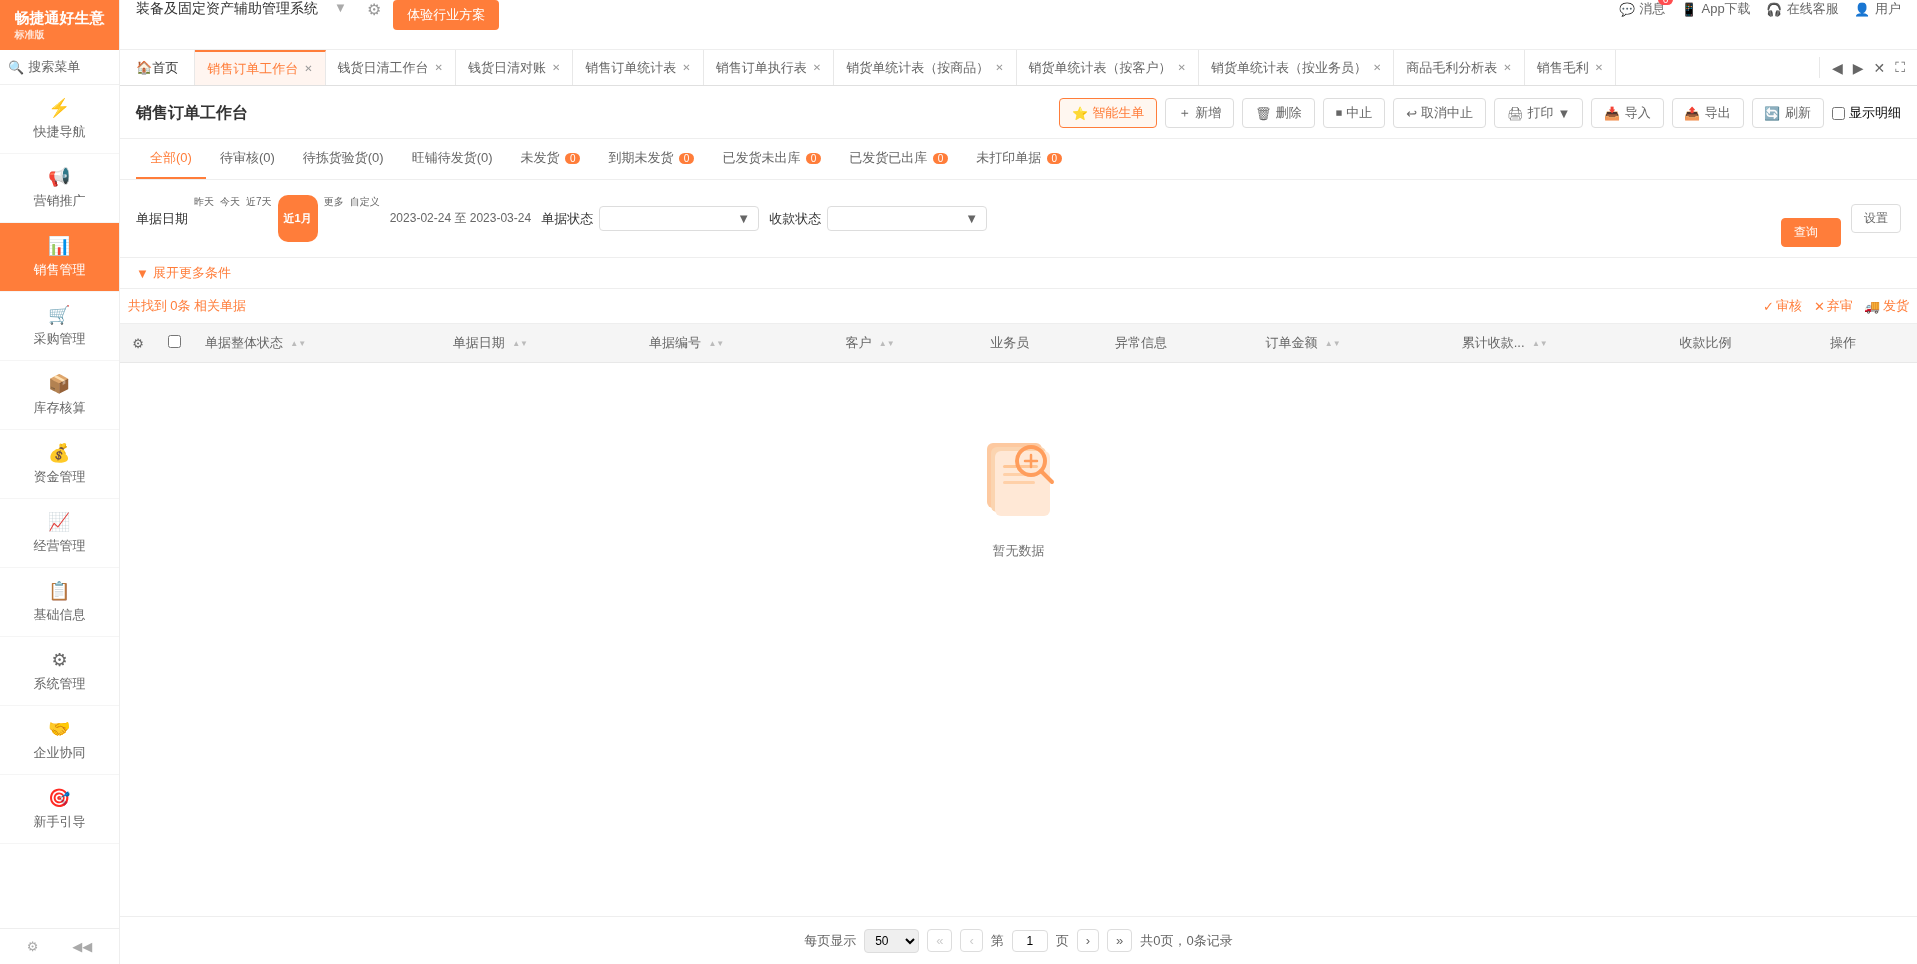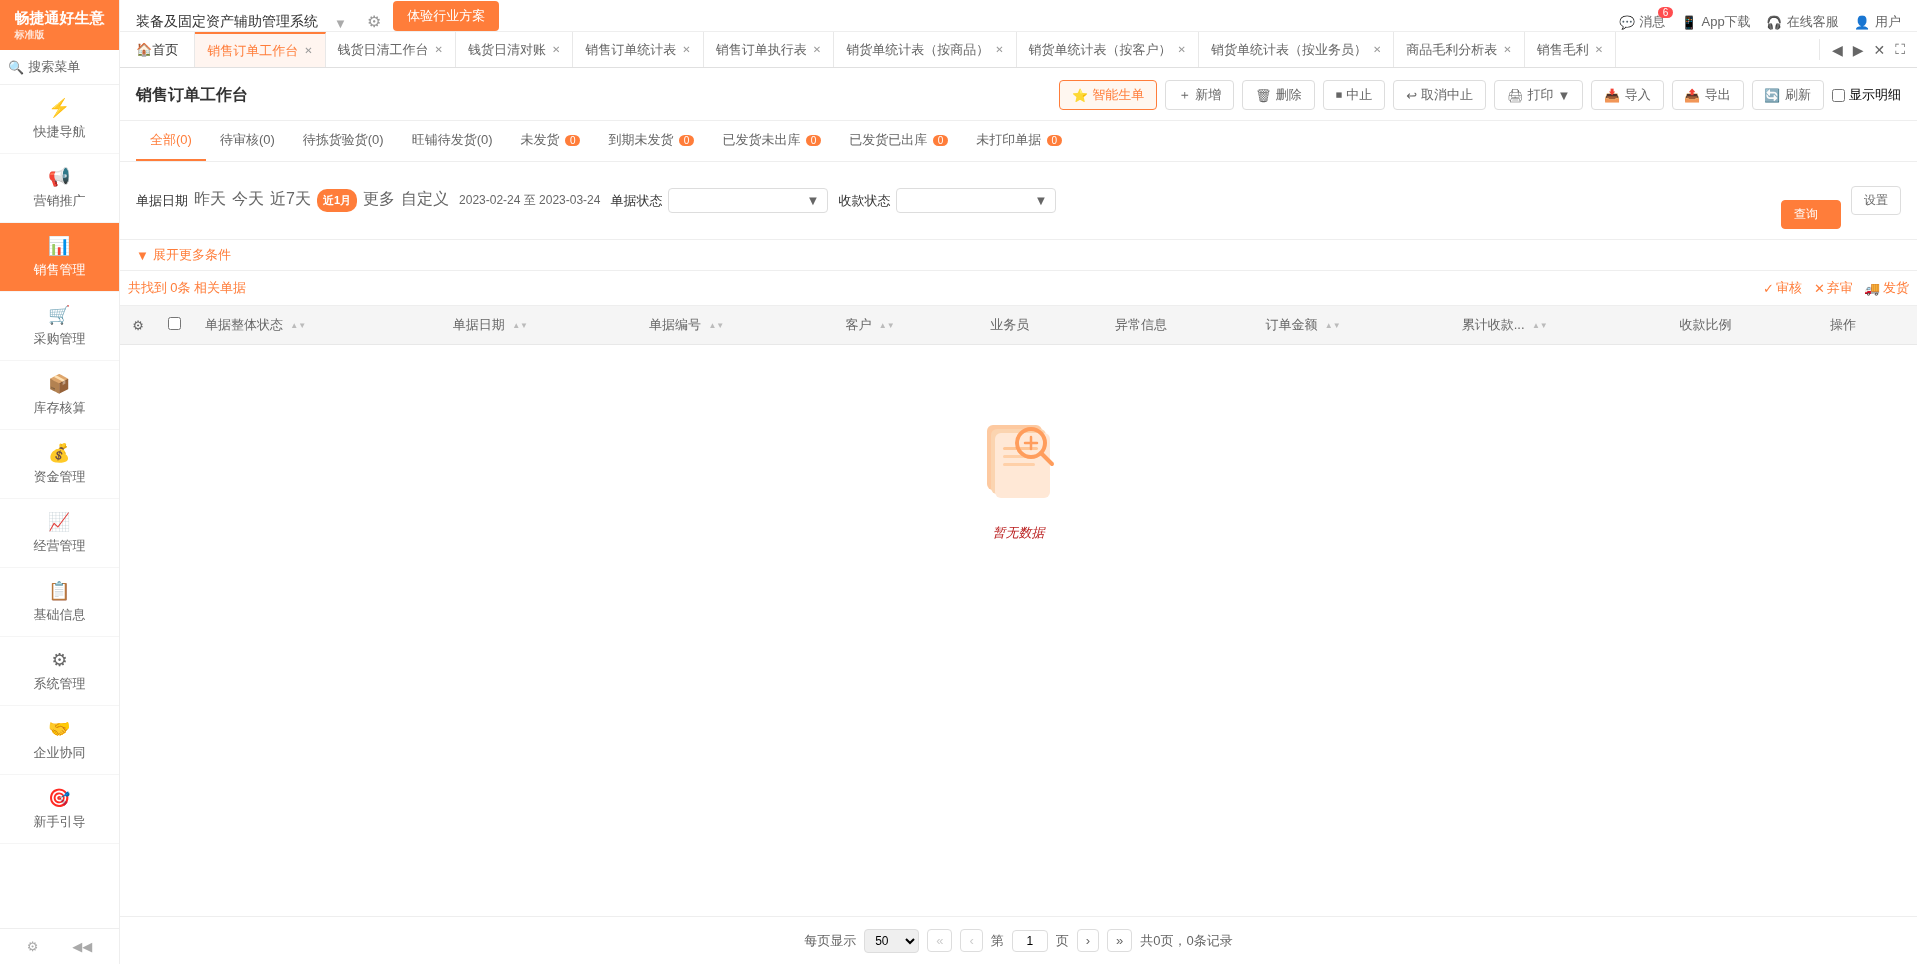--- a/index.html
+++ b/index.html
@@ -11,21 +11,21 @@
     .sidebar-search { padding: 8px; display: flex; align-items: center; gap: 4px; cursor: pointer; color: #666; border-bottom: 1px solid #f0f0f0; }
     .sidebar-nav-item { padding: 12px 8px; display: flex; flex-direction: column; align-items: center; gap: 4px; cursor: pointer; color: #666; font-size: 12px; border-bottom: 1px solid #f5f5f5; }
     .sidebar-nav-item.active { background: #ff7d3a; color: #fff; }
     .sidebar-nav-item .icon { font-size: 18px; }
     .sidebar-bottom { margin-top: auto; padding: 10px; display: flex; justify-content: space-around; border-top: 1px solid #eee; }
 
     
     .main { flex: 1; display: flex; flex-direction: column; overflow: hidden; }
 
     
-    .topbar { height: 32px; background: #fff; display: flex; align-items: flex-end; padding: 0 16px; gap: 12px; border-bottom: 1px solid #eee; flex-shrink: 0; }
+    .topbar { height: 50px; background: #fff; display: flex; align-items: flex-start; padding: 0 16px; gap: 12px; border-bottom: 1px solid #eee; flex-shrink: 0; }
     .topbar-system-btn { background: #ff7d3a; color: #fff; border: none; border-radius: 4px; padding: 6px 14px; cursor: pointer; font-size: 13px; }
     .topbar-icons { display: flex; align-items: center; gap: 16px; color: #666; font-size: 13px; margin-left: auto; }
     .topbar-icon-item { display: flex; align-items: center; gap: 4px; cursor: pointer; position: relative; }
     .badge { background: #ff4d4f; color: #fff; border-radius: 10px; font-size: 10px; padding: 0 5px; position: absolute; top: -6px; right: -8px; }
 
     
     .tabs-bar { height: 36px; background: #fff; display: flex; align-items: center; border-bottom: 1px solid #e0e0e0; overflow: hidden; flex-shrink: 0; }
     .tab-item { padding: 0 12px; height: 36px; display: flex; align-items: center; gap: 6px; cursor: pointer; white-space: nowrap; color: #666; font-size: 12px; border-right: 1px solid #e8e8e8; }
     .tab-item.active { background: #fff5f0; color: #ff7d3a; border-top: 2px solid #ff7d3a; }
     .tab-item .close-icon { color: #999; font-size: 10px; cursor: pointer; }
@@ -46,21 +46,21 @@
     .sub-tab { padding: 10px 14px; cursor: pointer; font-size: 12px; color: #666; border-bottom: 2px solid transparent; white-space: nowrap; }
     .sub-tab.active { color: #ff7d3a; border-bottom: 2px solid #ff7d3a; }
     .sub-tab .badge-num { background: #ff4d4f; color: #fff; border-radius: 10px; font-size: 10px; padding: 0 5px; margin-left: 2px; }
     .sub-tab .badge-num.orange { background: #ff7d3a; }
 
     
     .filter-area { background: #fff; padding: 10px 16px; border-bottom: 1px solid #eee; display: flex; flex-wrap: wrap; gap: 10px; align-items: center; }
     .filter-item { display: flex; align-items: center; gap: 6px; font-size: 12px; color: #666; }
     .filter-label { color: #333; white-space: nowrap; }
     .filter-date-options { display: flex; gap: 6px; }
-    .date-opt { color: #666; cursor: pointer; font-size: 16px; }
+    .date-opt { color: #666; cursor: pointer; font-size: 10px; }
     .date-opt.active { color: #ff7d3a; background: #fff5f0; padding: 2px 6px; border-radius: 3px; font-weight: bold; }
     .date-range { color: #666; font-size: 12px; }
     .filter-select { border: 1px solid #ddd; border-radius: 4px; padding: 4px 8px; font-size: 12px; min-width: 140px; cursor: pointer; display: flex; align-items: center; justify-content: space-between; }
     .expand-btn { color: #ff7d3a; cursor: pointer; font-size: 12px; display: flex; align-items: center; gap: 4px; }
 
     
     .results-bar { padding: 8px 8px; background: #fff; display: flex; align-items: center; justify-content: space-between; border-bottom: 1px solid #eee; }
     .results-info { font-size: 12px; color: #666; }
     .results-info span { color: #ff7d3a; }
     .results-actions { display: flex; gap: 12px; font-size: 12px; }
@@ -68,21 +68,21 @@
 
     
     .table-container { flex: 1; overflow: auto; background: #fff; }
     table { width: 100%; border-collapse: collapse; }
     thead th { background: #f5f5f5; padding: 10px 12px; text-align: left; font-size: 12px; color: #666; border-bottom: 1px solid #e8e8e8; white-space: nowrap; font-weight: normal; }
     thead th .sort-icons { display: inline-flex; flex-direction: column; margin-left: 4px; font-size: 8px; color: #bbb; vertical-align: middle; }
     tbody td { padding: 10px 12px; border-bottom: 1px solid #f0f0f0; font-size: 12px; color: #333; }
 
     
     .empty-state { display: flex; flex-direction: column; align-items: center; justify-content: center; padding: 60px 0; }
-    .empty-text { color: #b91c1c; font-size: 13px; font-style: italic; }
+    .empty-text { color: #737373; font-size: 13px; }
 
     
     .pagination { height: 48px; background: #fff; border-top: 1px solid #eee; display: flex; align-items: center; justify-content: center; padding: 0 16px; gap: 8px; font-size: 12px; color: #666; flex-shrink: 0; }
     .page-select { border: 1px solid #ddd; border-radius: 4px; padding: 3px 6px; font-size: 12px; }
     .page-btn { border: 1px solid #ddd; background: #fff; border-radius: 4px; padding: 3px 8px; cursor: pointer; color: #666; }
     .page-btn:disabled { color: #ccc; cursor: not-allowed; }
     .page-input { border: 1px solid #ddd; border-radius: 4px; padding: 3px 6px; font-size: 12px; width: 36px; text-align: center; }
 
     
     .table-container::-webkit-scrollbar { height: 8px; width: 8px; }
@@ -320,21 +320,21 @@
     </div>
   </div>
 
   <div class="filter-area">
     <div class="filter-item">
       <span class="filter-label">单据日期</span>
       <div class="filter-date-options">
         <span class="date-opt">昨天</span>
         <span class="date-opt">今天</span>
         <span class="date-opt">近7天</span>
-        <span class="date-opt active" style="background:#ff7d3a;color:#fff;padding:4px 6px;border-radius:10px;font-size:11px;">近1月</span>
+        <span class="date-opt active" style="background:#ff7d3a;color:#fff;padding:16px 6px;border-radius:10px;font-size:11px;">近1月</span>
         <span class="date-opt">更多</span>
         <span class="date-opt">自定义</span>
       </div>
     </div>
     <div class="filter-item">
       <span class="date-range">2023-02-24 至 2023-03-24</span>
     </div>
     <div class="filter-item">
       <span class="filter-label">单据状态</span>
       <div class="filter-select" style="min-width:160px;">

